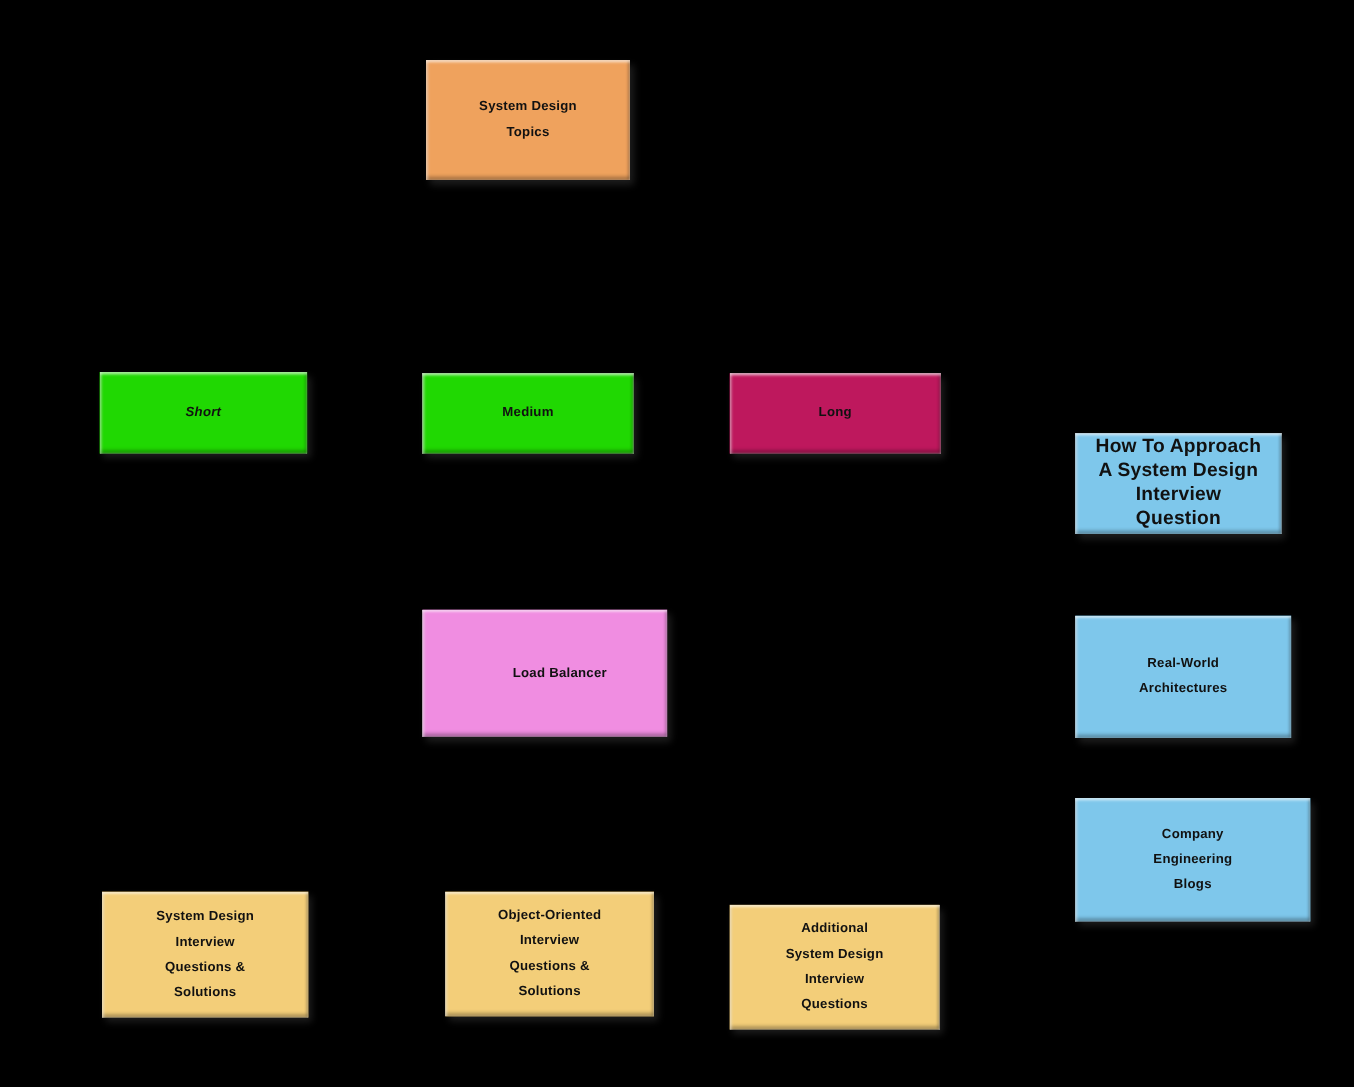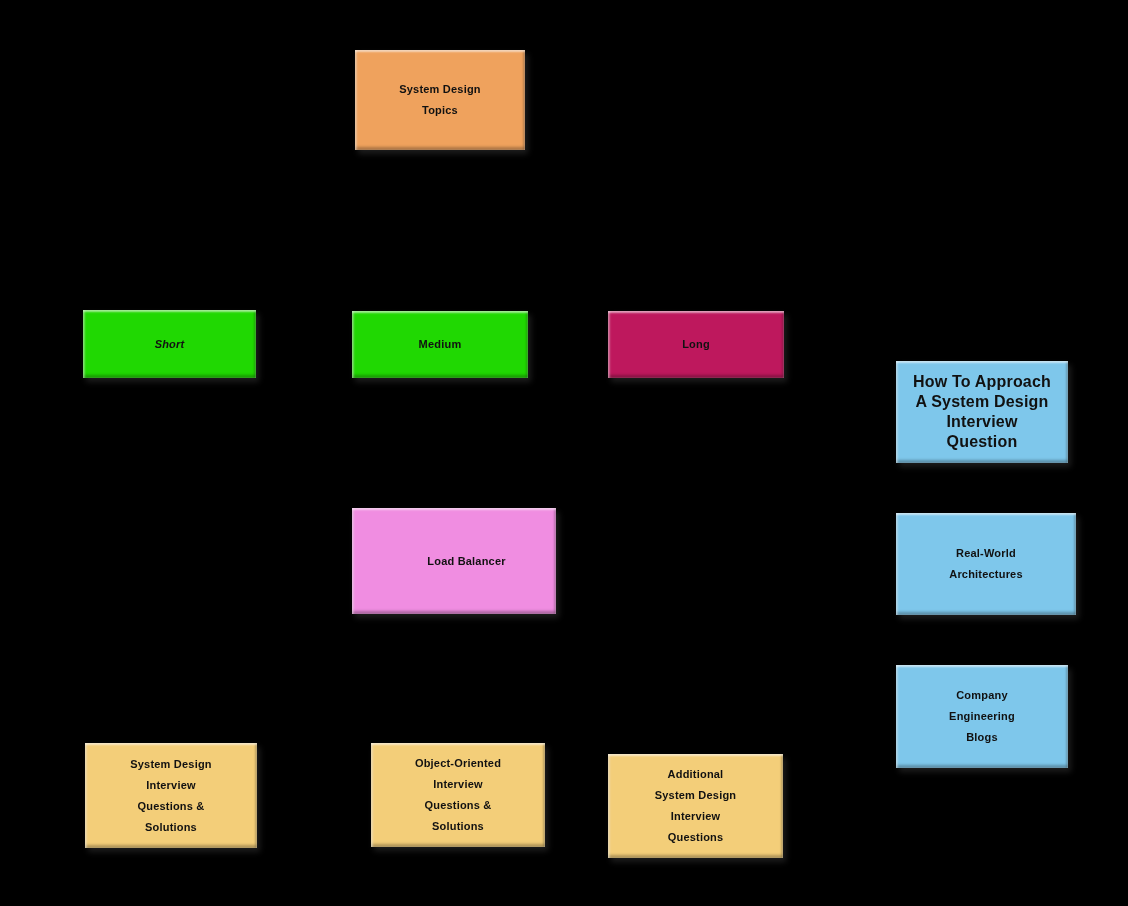--- a/index.html
+++ b/index.html
@@ -36,23 +36,23 @@
       inset 0 -3px 3px rgba(0,0,0,0.28),
       inset -2px 0 2px rgba(0,0,0,0.18),
       3px 4px 6px rgba(130,130,130,0.22);
   }
   
   .n-topics      { left: 355px; top: 50px;  width: 170px; height: 100px; }
   .n-short       { left: 83px;  top: 310px; width: 173px; height: 68px;  }
   .n-medium      { left: 352px; top: 311px; width: 176px; height: 67px;  }
   .n-long        { left: 608px; top: 311px; width: 176px; height: 67px;  }
   .n-loadbal     { left: 352px; top: 508px; width: 204px; height: 106px; padding-left: 31px; }
-  .n-howto       { left: 896px; top: 361px; width: 172px; height: 102px; font-size: 16px; line-height: 20px; }
+  .n-howto       { left: 896px; top: 361px; width: 172px; height: 84px; font-size: 16px; line-height: 20px; }
   .n-realworld   { left: 896px; top: 513px; width: 180px; height: 102px; }
-  .n-blogs       { left: 896px; top: 665px; width: 172px; height: 103px; }
+  .n-blogs       { left: 896px; top: 665px; width: 196px; height: 103px; }
   .n-sdiq        { left: 85px;  top: 743px; width: 172px; height: 105px; }
   .n-ooiq        { left: 371px; top: 743px; width: 174px; height: 104px; }
   .n-addq        { left: 608px; top: 743px; width: 175px; height: 104px; }
 </style>
 </head>
 <body>
 
 <div class="canvas">
 
   <div class="node n-topics" style="background-color: rgb(239, 162, 93);">System Design

